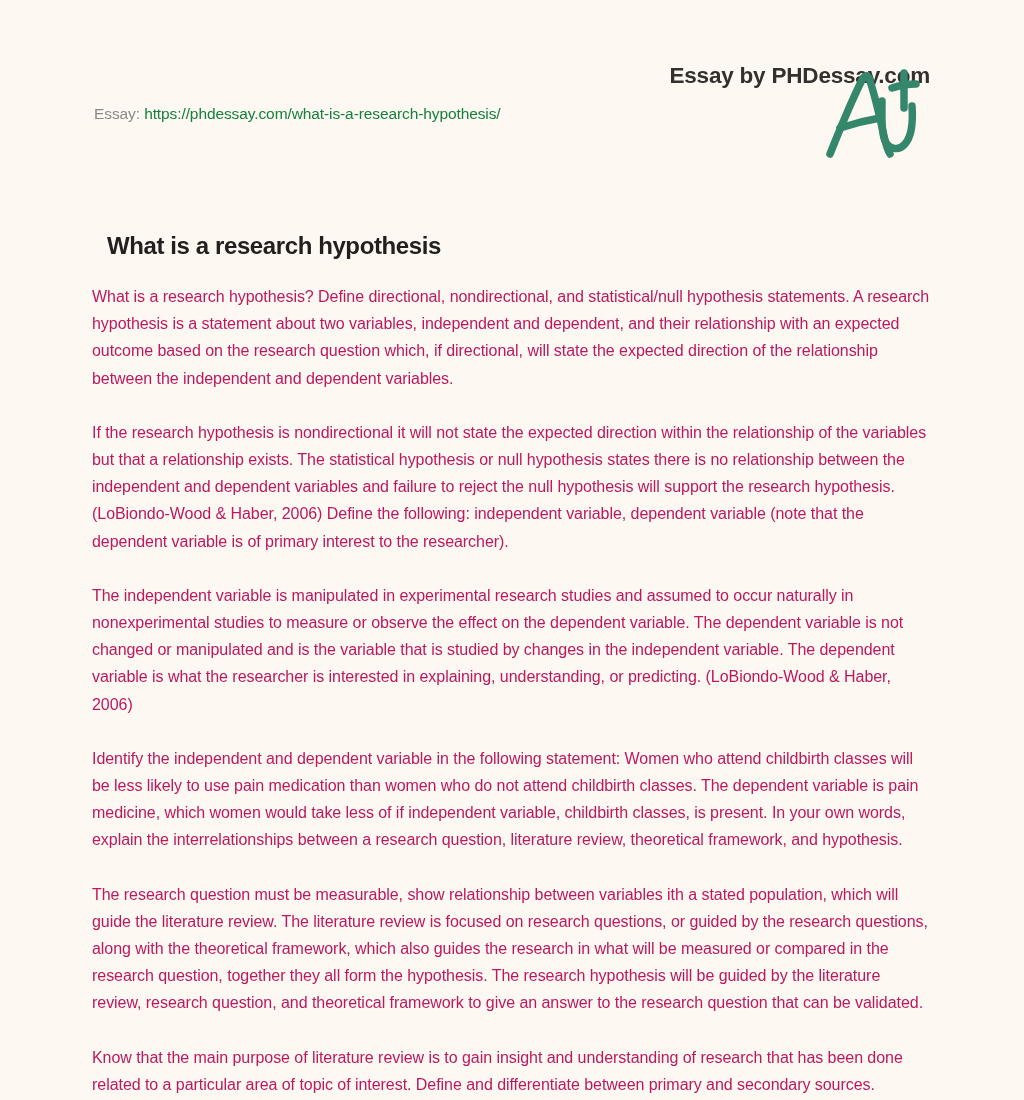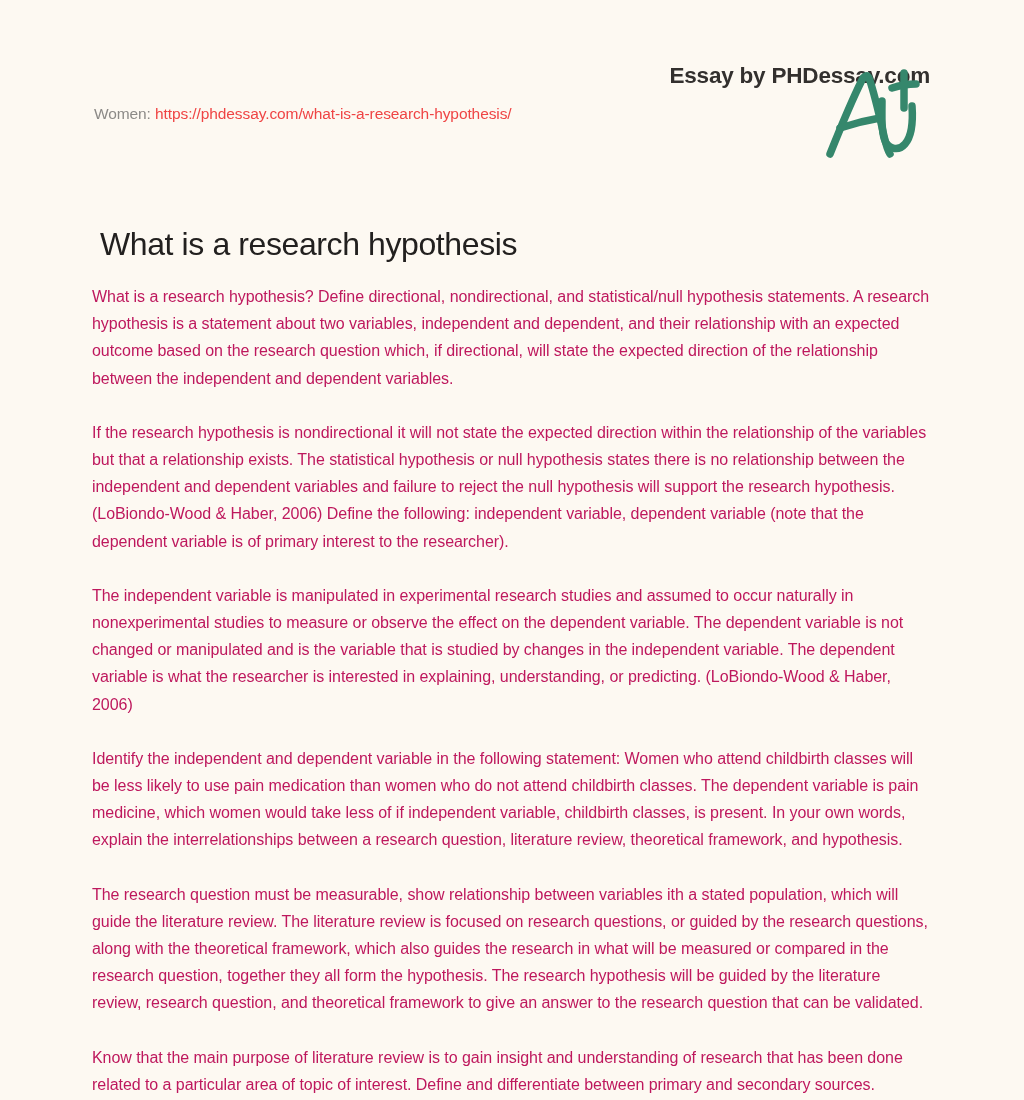--- a/index.html
+++ b/index.html
@@ -39,43 +39,43 @@
     text-align: right;
   }
   .source-line {
     margin: 15px 0 0 0;
     font-size: 15.5px;
     line-height: 1.3;
     color: #8c8a87;
     letter-spacing: -0.1px;
   }
   .source-url {
-    color: #ef4444;
+    color: #15803d;
     text-decoration: none;
   }
 
   
   .logo {
     position: absolute;
     right: 96px;
     top: 56px;
     width: 110px;
     height: 110px;
   }
   .logo svg { display: block; width: 110px; height: 110px; }
 
   
   .doc-title {
     position: absolute;
     left: 92px;
     top: 216px;
     right: 94px;
-    margin: 8px;
-    font-size: 32px;
-    font-weight: 400;
+    margin: 15px;
+    font-size: 24px;
+    font-weight: 700;
     color: #22201f;
     letter-spacing: -0.4px;
     line-height: 1.25;
   }
 
   
   .body-copy {
     position: absolute;
     left: 92px;
     top: 283px;
@@ -91,21 +91,21 @@
   }
   .body-copy p:last-child { margin-bottom: 0; }
 </style>
 </head>
 <body>
 
 <div class="page">
 
   <div class="header">
     <div class="brand-line">Essay by PHDessay.com</div>
-    <div class="source-line"><span>Women:</span> <a class="source-url" href="#">https://phdessay.com/what-is-a-research-hypothesis/</a></div>
+    <div class="source-line"><span>Essay:</span> <a class="source-url" href="#">https://phdessay.com/what-is-a-research-hypothesis/</a></div>
   </div>
 
   <div class="logo">
     <svg viewBox="0 0 110 110" xmlns="http://www.w3.org/2000/svg" aria-hidden="true">
       <g fill="none" stroke="#35876c" stroke-width="7.5" stroke-linecap="round" stroke-linejoin="round">
         <path d="M12 98 C20 78, 34 44, 44 24 C46 20, 49 18, 51 22 C56 36, 62 62, 66 80 C68 89, 70 95, 72 98"></path>
         <path d="M22 72 C34 68, 50 64, 62 62"></path>
         <path d="M74 32 C80 30, 90 28, 98 28"></path>
         <path d="M86 17 C86 26, 86 42, 86 52"></path>
         <path d="M64 45 C64 60, 63 72, 66 82 C69 93, 80 96, 87 88 C94 80, 95 64, 94 50"></path>

